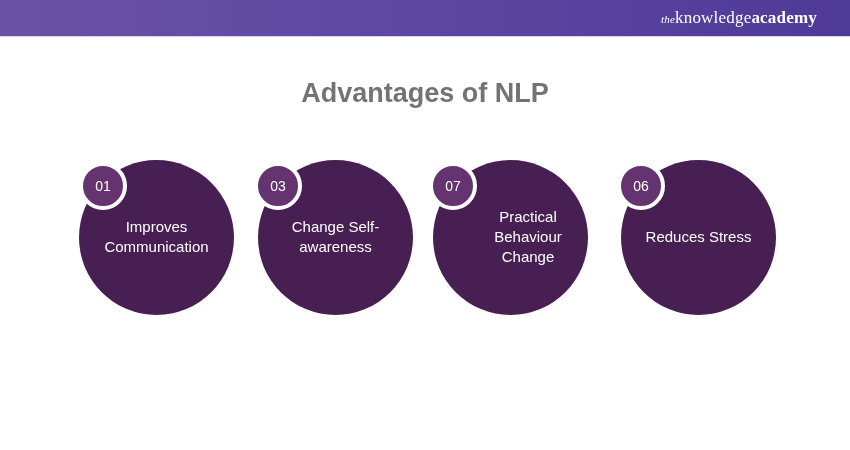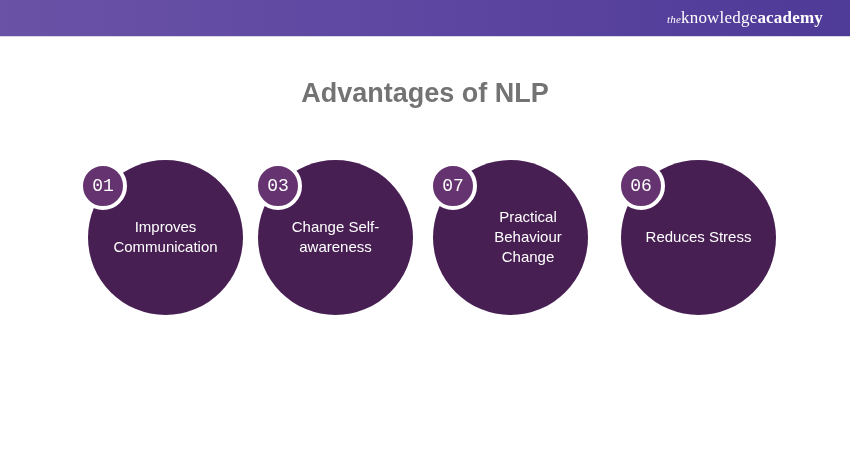--- a/index.html
+++ b/index.html
@@ -1,46 +1,46 @@
 <!DOCTYPE html>
 <html><head>
 <meta charset="utf-8">
 <style>
   html, body { margin:0; padding:0; }
   body { width:850px; height:450px; background:#ffffff; position:relative; overflow:hidden;
          font-family:"Liberation Sans", "DejaVu Sans", sans-serif; }
   .topbar { position:absolute; left:0; top:0; width:850px; height:36px;
             background:linear-gradient(90deg,#6a52a6 0%,#5a44a0 60%,#4e3a97 100%);
             border-bottom:1px solid #d8d4e6; }
-  .logo { position:absolute; right:27px; top:8px; color:#ffffff;
+  .logo { position:absolute; right:33px; top:8px; color:#ffffff;
           font-family:"Liberation Serif","DejaVu Serif",serif; font-size:17px; letter-spacing:0.2px; }
   .logo .the { font-style:italic; font-size:11px; }
   .logo .academy { font-weight:bold; }
   .title { position:absolute; left:0; width:850px; top:78px; text-align:center;
            font-size:27px; font-weight:bold; color:#737373; }
   .circle { position:absolute; width:155px; height:155px; border-radius:50%;
             background:#481f53; top:160px; display:flex; align-items:center; justify-content:center; }
   .circle .label { color:#ffffff; font-size:15px; line-height:20px; text-align:center; width:140px; }
   .badge { position:absolute; width:40px; height:40px; border-radius:50%;
            background:#65336f; border:4px solid #ffffff; top:162px;
            display:flex; align-items:center; justify-content:center;
-           color:#ffffff; font-size:18px;font-family:Liberation Mono, monospace; }
+           color:#ffffff; font-size:14px; }
 </style>
 </head>
 <body>
 
 <div class="topbar">
   <div class="logo">
     <span class="the">the</span><span>knowledge</span><span class="academy">academy</span>
   </div>
 </div>
 
 <div class="title">Advantages of NLP</div>
 
-<div class="circle" style="left:88px;">
+<div class="circle" style="left:79px;">
   <div class="label" style="margin-top:-2px;">Improves Communication</div>
 </div>
 <div class="badge" style="left:79px;">01</div>
 
 <div class="circle" style="left:258px;">
   <div class="label" style="width:100px;margin-top:-2px;">Change Self-awareness</div>
 </div>
 <div class="badge" style="left:254px;">03</div>
 
 <div class="circle" style="left:433px;justify-content:flex-end;">

